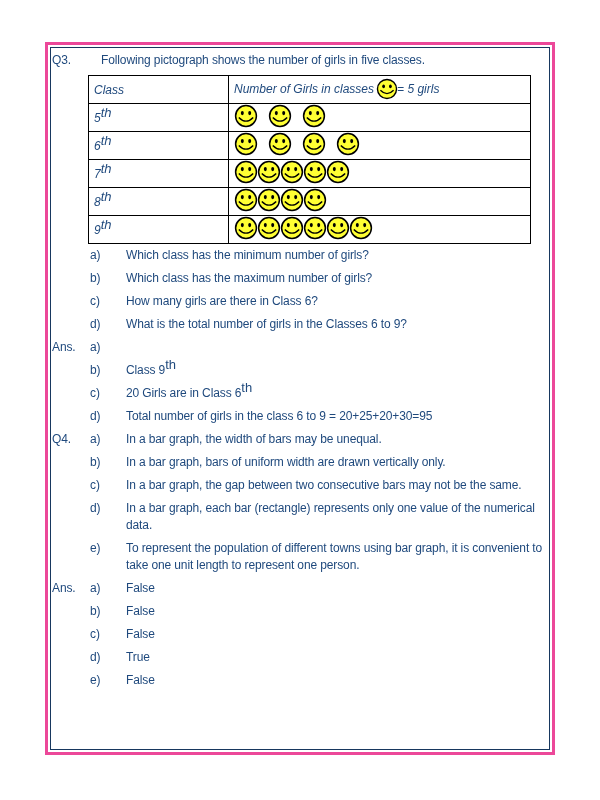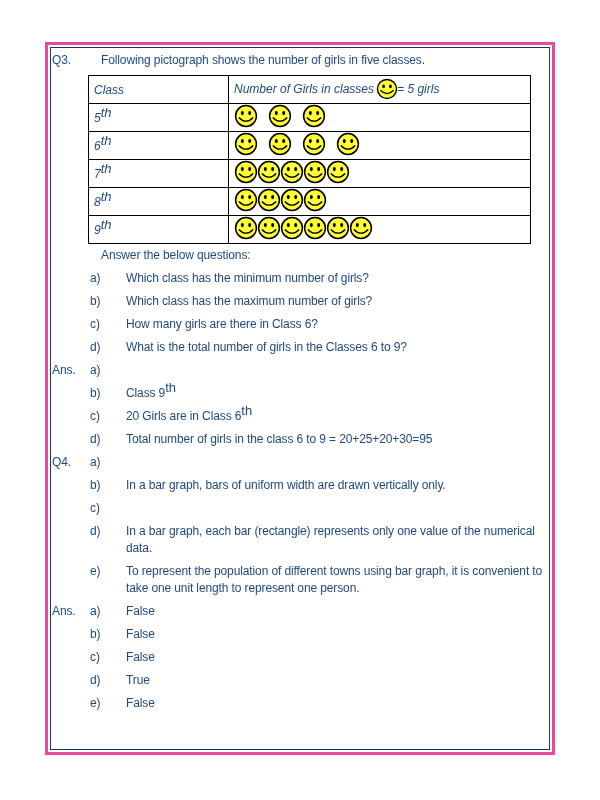--- a/index.html
+++ b/index.html
@@ -230,24 +230,20 @@
                   <circle cx="12" cy="12" r="10.4" fill="#FFFF33" stroke="#000000" stroke-width="1.5"></circle>
                   <ellipse cx="8.3" cy="9.1" rx="1.5" ry="2.1" fill="#000"></ellipse>
                   <ellipse cx="15.7" cy="9.1" rx="1.5" ry="2.1" fill="#000"></ellipse>
                   <path d="M4.8 13.4 Q12 20.8 19.2 13.4" fill="none" stroke="#000" stroke-width="1.4"></path>
                 </svg>
               </span></td>
         </tr>
       </tbody>
     </table>
 
-    <div class="line">
-      <span></span>
-      <span class="c12">Answer the below questions:</span>
-    </div>
 
     <div class="line">
       <span></span>
       <span>a)</span>
       <span>Which class has the minimum number of girls?</span>
     </div>
     <div class="line">
       <span></span>
       <span>b)</span>
       <span>Which class has the maximum number of girls?</span>
@@ -279,29 +275,31 @@
     </div>
     <div class="line">
       <span></span>
       <span>d)</span>
       <span><span>Total number of girls in the class 6 to 9 = 20+25+20+30=95</span><sup></sup></span>
     </div>
 
     <div class="line">
       <span>Q4.</span>
       <span>a)</span>
+      <span>In a bar graph, the width of bars may be unequal.</span>
     </div>
     <div class="line">
       <span></span>
       <span>b)</span>
       <span>In a bar graph, bars of uniform width are drawn vertically only.</span>
     </div>
     <div class="line">
       <span></span>
       <span>c)</span>
+      <span>In a bar graph, the gap between two consecutive bars may not be the same.</span>
     </div>
     <div class="line">
       <span></span>
       <span>d)</span>
       <span>In a bar graph, each bar (rectangle) represents only one value of the numerical data.</span>
     </div>
     <div class="line">
       <span></span>
       <span>e)</span>
       <span>To represent the population of different towns using bar graph, it is convenient to take one unit length to represent one person.</span>

